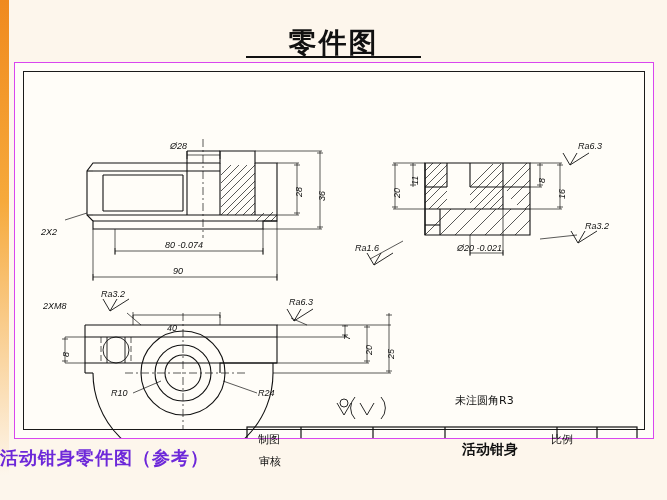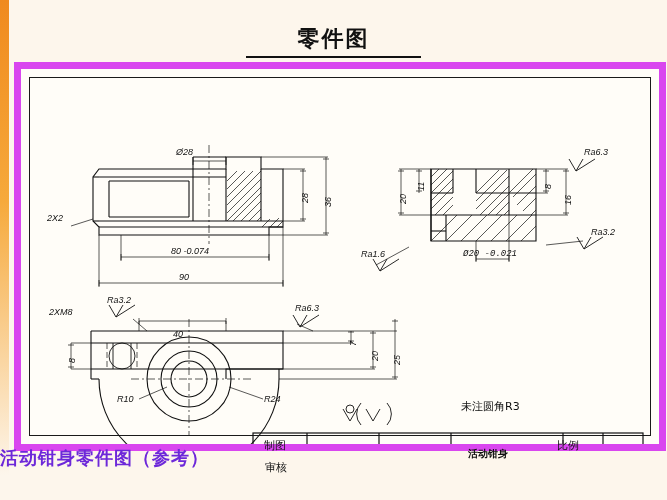--- a/index.html
+++ b/index.html
@@ -11,47 +11,47 @@
     overflow:hidden;
   }
   
   .accent-bar{
     position:absolute;left:0;top:0;width:9px;height:500px;
     background:linear-gradient(180deg,#f08a1e 0%, #f6a93b 40%, #fdf6ec 95%);
   }
   .title{
     position:absolute;top:24px;left:0;width:667px;text-align:center;
     font-family:"DejaVu Sans",sans-serif;
-    font-weight:bold;font-size:22px;color:#111;letter-spacing:2px;
+    font-weight:bold;font-size:28px;color:#111;letter-spacing:2px;
   }
   .title-underline{
     position:absolute;top:56px;left:246px;width:175px;height:2px;background:#111;
   }
   .caption{
     position:absolute;top:446px;left:0;width:667px;text-align:left;
     font-family:Liberation Serif, serif;
     font-weight:bold;font-size:18px;color:#6d28d9;letter-spacing:1px;
   }
   .sheet{
     position:absolute;left:14px;top:62px;width:638px;height:375px;
-    background:#fffdf8;border:7px solid #d946ef;
+    background:#fffdf8;border:1px solid #d946ef;
   }
   .frame{
     position:absolute;left:8px;top:8px;right:8px;bottom:8px;
     border:1.5px solid #1a1a1a;
   }
   svg.dwg{position:absolute;left:0;top:0;width:638px;height:375px;}
   .lbl{
     position:absolute;
     font-family:"Liberation Sans",sans-serif;
     font-size:9px;color:#111;white-space:nowrap;
   }
   .lbl.it{font-style:italic;}
   .lbl.cn{font-family:"DejaVu Sans",sans-serif;font-size:11px;}
-  .lbl.big{font-family:"DejaVu Sans",sans-serif;font-size:10px;font-weight:bold;}
+  .lbl.big{font-family:"DejaVu Sans",sans-serif;font-size:14px;font-weight:bold;}
   .lbl.rot{transform:rotate(-90deg);transform-origin:left top;}
 </style>
 </head>
 <body>
 
 <div class="accent-bar"></div>
 
 <div class="title">零件图</div>
 <div class="title-underline"></div>
 
@@ -298,31 +298,31 @@
         <path d="M358,364 L358,386"></path>
         <path d="M358,386 L358,408"></path>
         <path d="M430,364 L430,408"></path>
         <path d="M542,364 L542,408"></path>
         <path d="M582,364 L582,408"></path>
       </g>
     </g>
   </svg>
 
   <div class="lbl it" style="left:155px;top:78px;">Ø28</div>
-  <div class="lbl it" style="left:26px;top:144px;">2X2</div>
+  <div class="lbl it" style="left:26px;top:164px;">2X2</div>
   <div class="lbl it rot" style="left:279px;top:134px;">28</div>
   <div class="lbl it rot" style="left:302px;top:138px;">36</div>
   <div class="lbl it" style="left:150px;top:177px;">80 -0.074</div>
   <div class="lbl it" style="left:158px;top:203px;text-align:right;">90</div>
 
   <div class="lbl it rot" style="left:377px;top:135px;">20</div>
   <div class="lbl it rot" style="left:395px;top:122px;">11</div>
   <div class="lbl it rot" style="left:522px;top:120px;">8</div>
   <div class="lbl it rot" style="left:542px;top:136px;">16</div>
-  <div class="lbl it" style="left:442px;top:180px;font-family:Liberation Mono, monospace;">Ø20 -0.021</div>
+  <div class="lbl it" style="left:442px;top:180px;">Ø20 -0.021</div>
   <div class="lbl it" style="left:563px;top:78px;">Ra6.3</div>
   <div class="lbl it" style="left:570px;top:158px;">Ra3.2</div>
   <div class="lbl it" style="left:340px;top:180px;">Ra1.6</div>
 
   <div class="lbl it" style="left:28px;top:226px;margin-top:12px;">2XM8</div>
   <div class="lbl it" style="left:86px;top:226px;">Ra3.2</div>
   <div class="lbl it" style="left:152px;top:240px;margin-top:20px;">40</div>
   <div class="lbl it" style="left:274px;top:234px;">Ra6.3</div>
   <div class="lbl it rot" style="left:46px;top:294px;">8</div>
   <div class="lbl it rot" style="left:327px;top:277px;">7</div>

